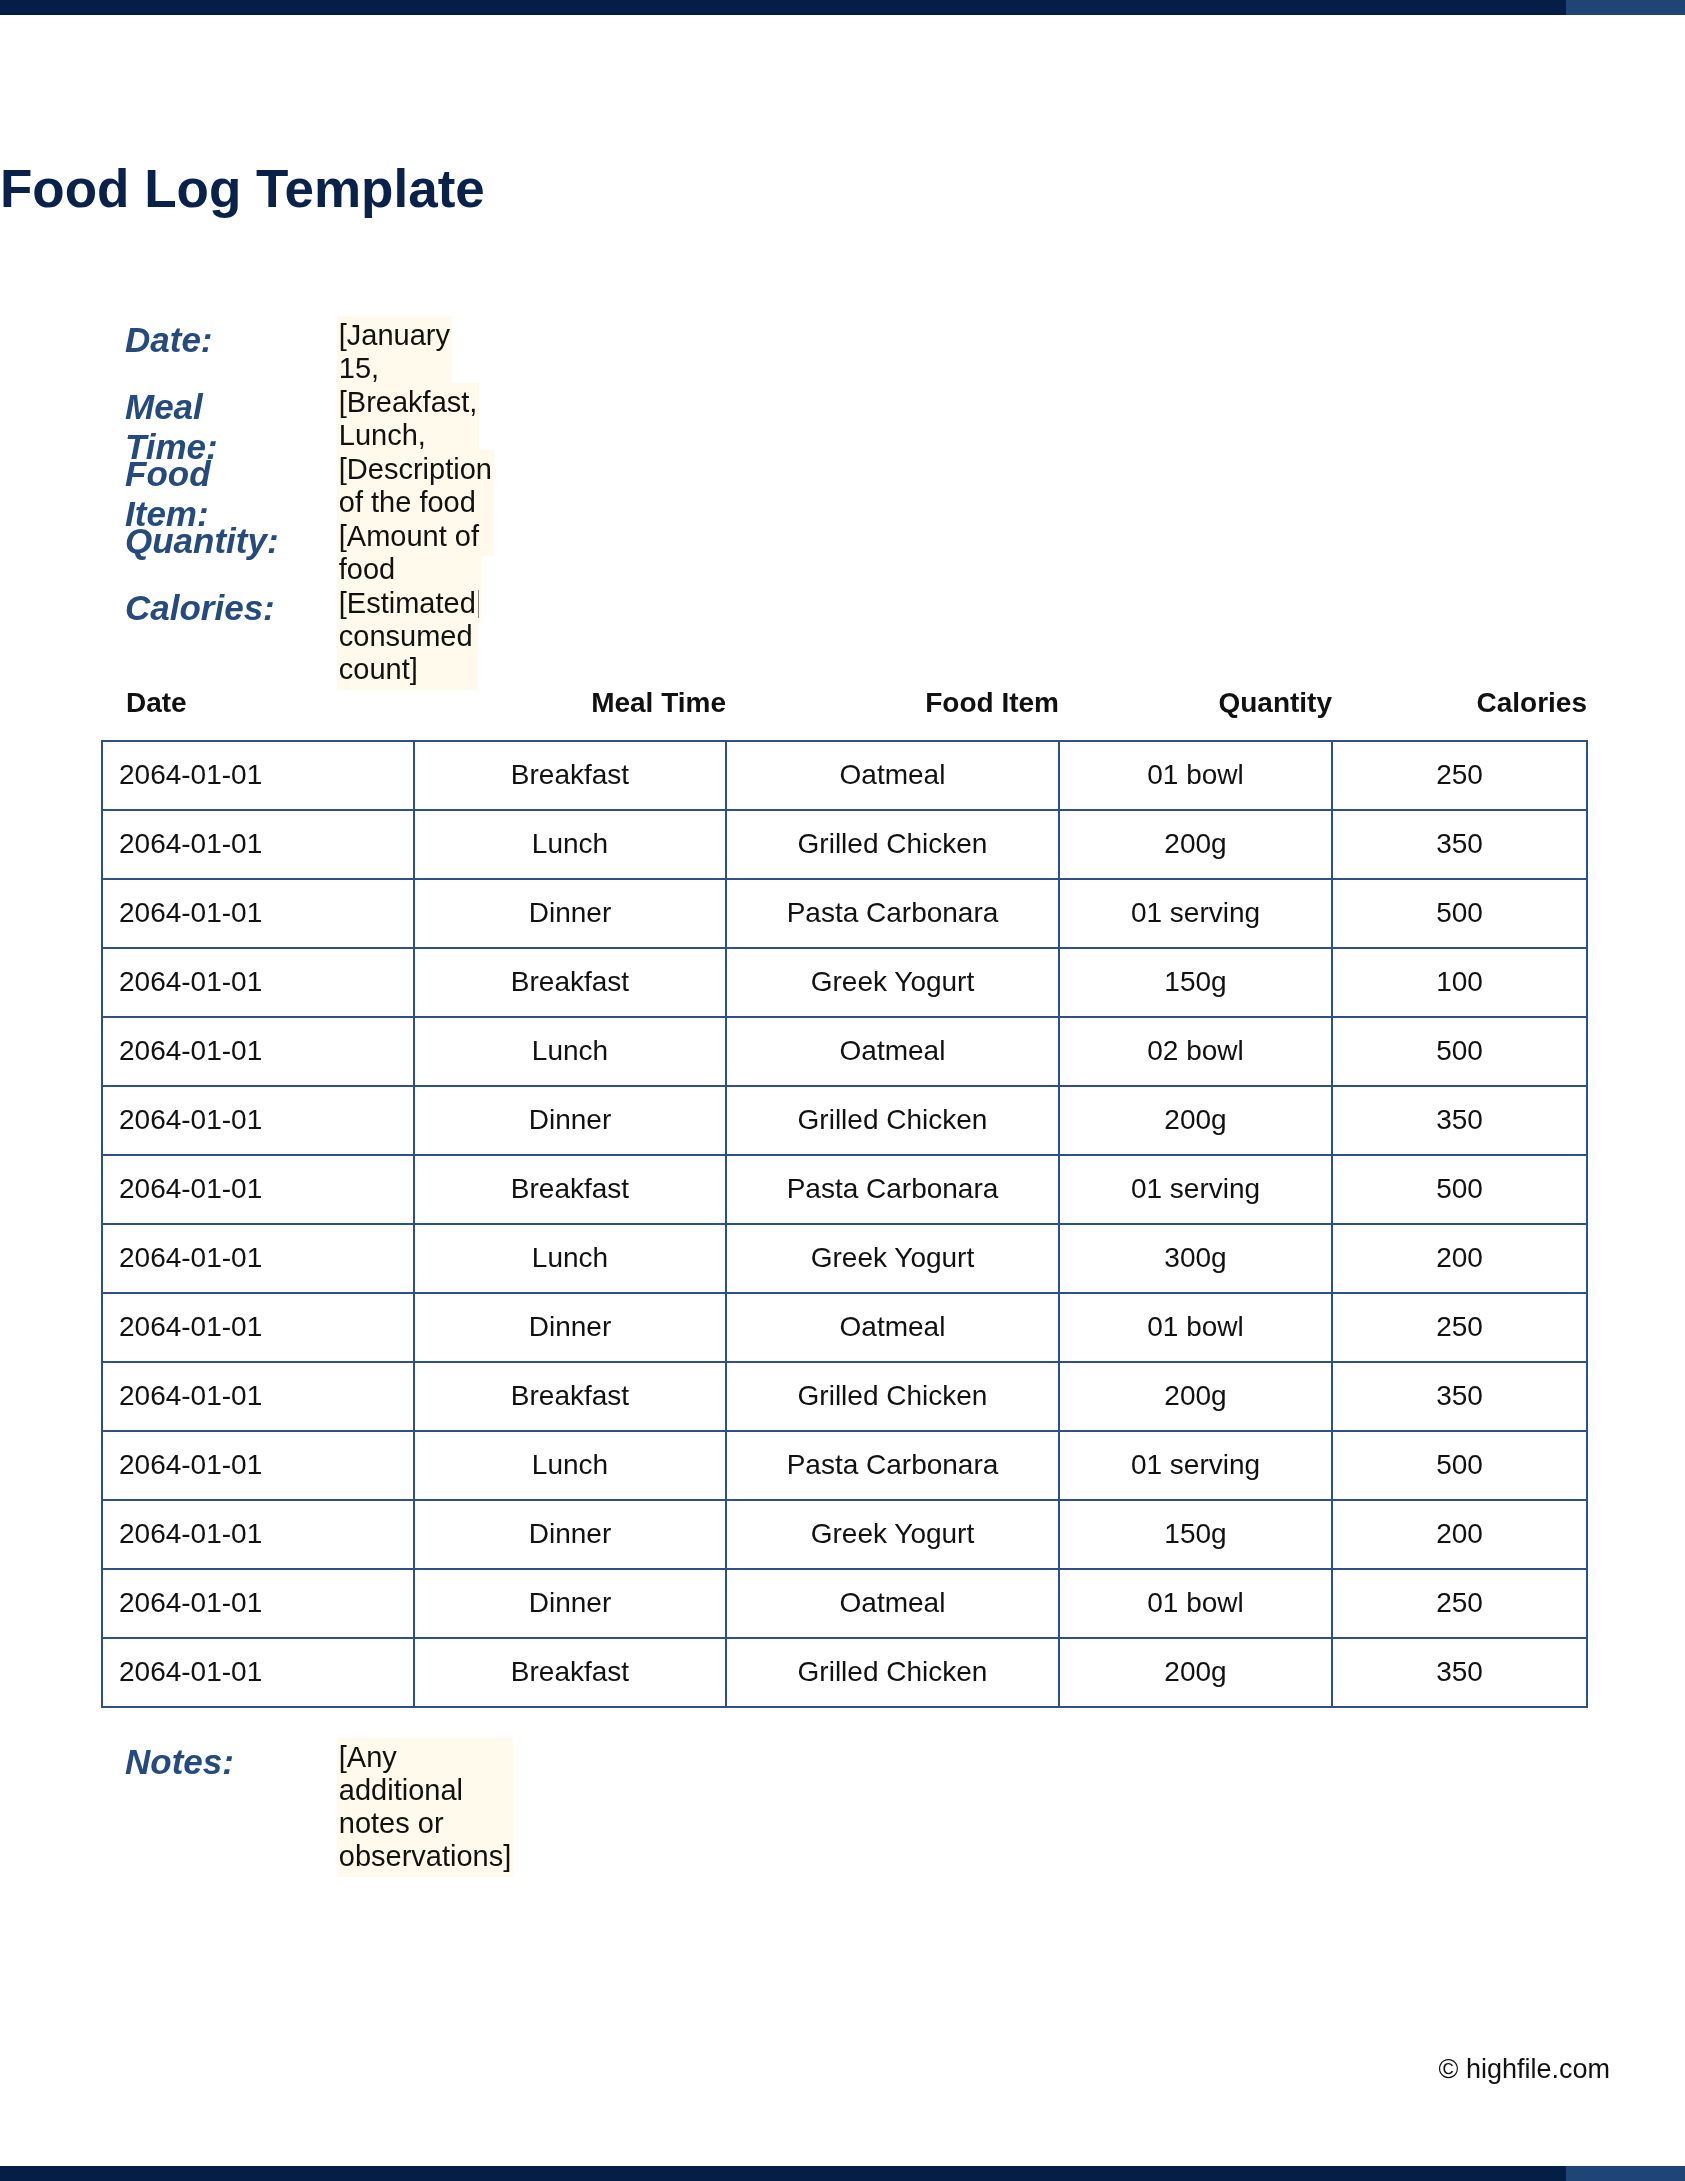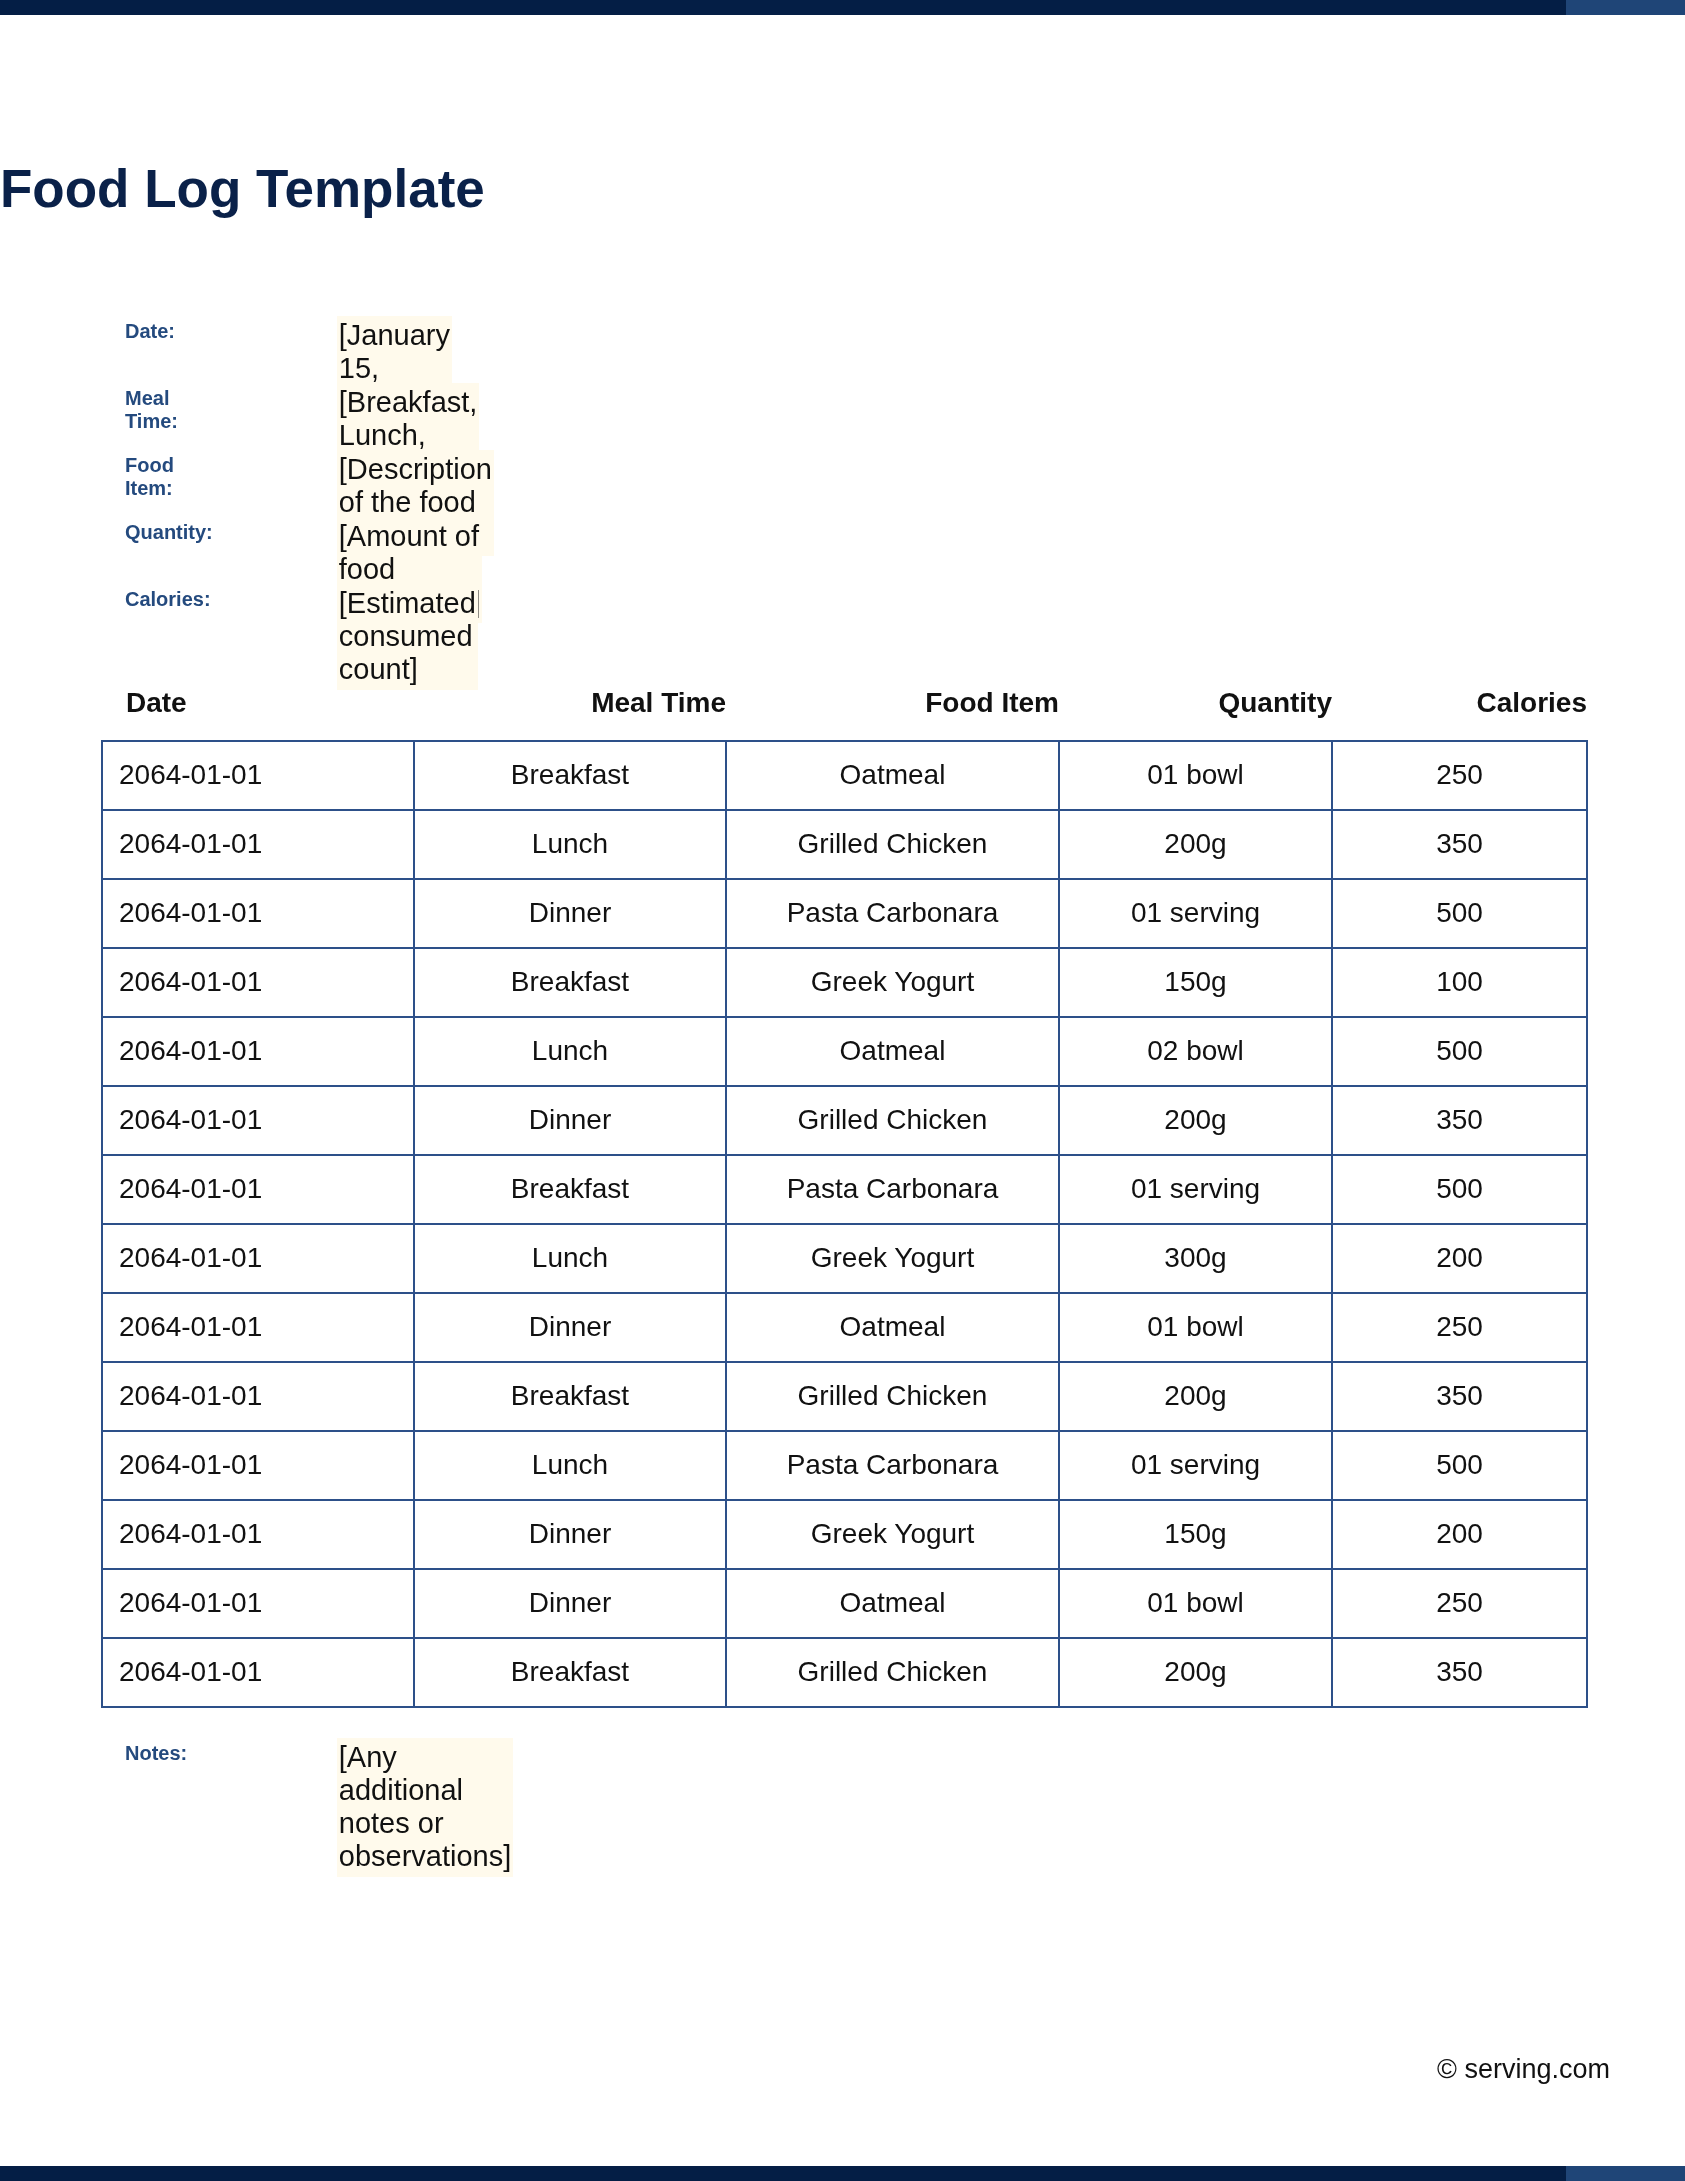--- a/index.html
+++ b/index.html
@@ -49,23 +49,24 @@
       left: 125px;
     }
     .field-row {
       position: relative;
       height: 67px;
     }
     .field-label {
       position: absolute;
       left: 0;
       top: 3.5px;
-      font-size: 20px;
+      font-size: 35px;
       font-weight: bold;
       color: #244a7e;
+      font-style: italic;
     }
     .field-value {
       position: absolute;
       left: 212px;
       top: 0;
       font-size: 29px;
       color: #111111;
       background: #fffaec;
       padding: 2.6px 1.8px 4.4px 1.8px;
       line-height: 33px;
@@ -272,18 +273,18 @@
       <td>350</td>
     </tr>
   </tbody>
 </table>
 
 <div class="notes field-row">
   <span class="field-label">Notes:</span>
   <span class="field-value">[Any additional notes or observations]</span>
 </div>
 
-<div class="footer">© serving.com</div>
+<div class="footer">© highfile.com</div>
 
 <div class="bar bottom">
   <div class="accent"></div>
 </div>
 
 
 </body></html>

